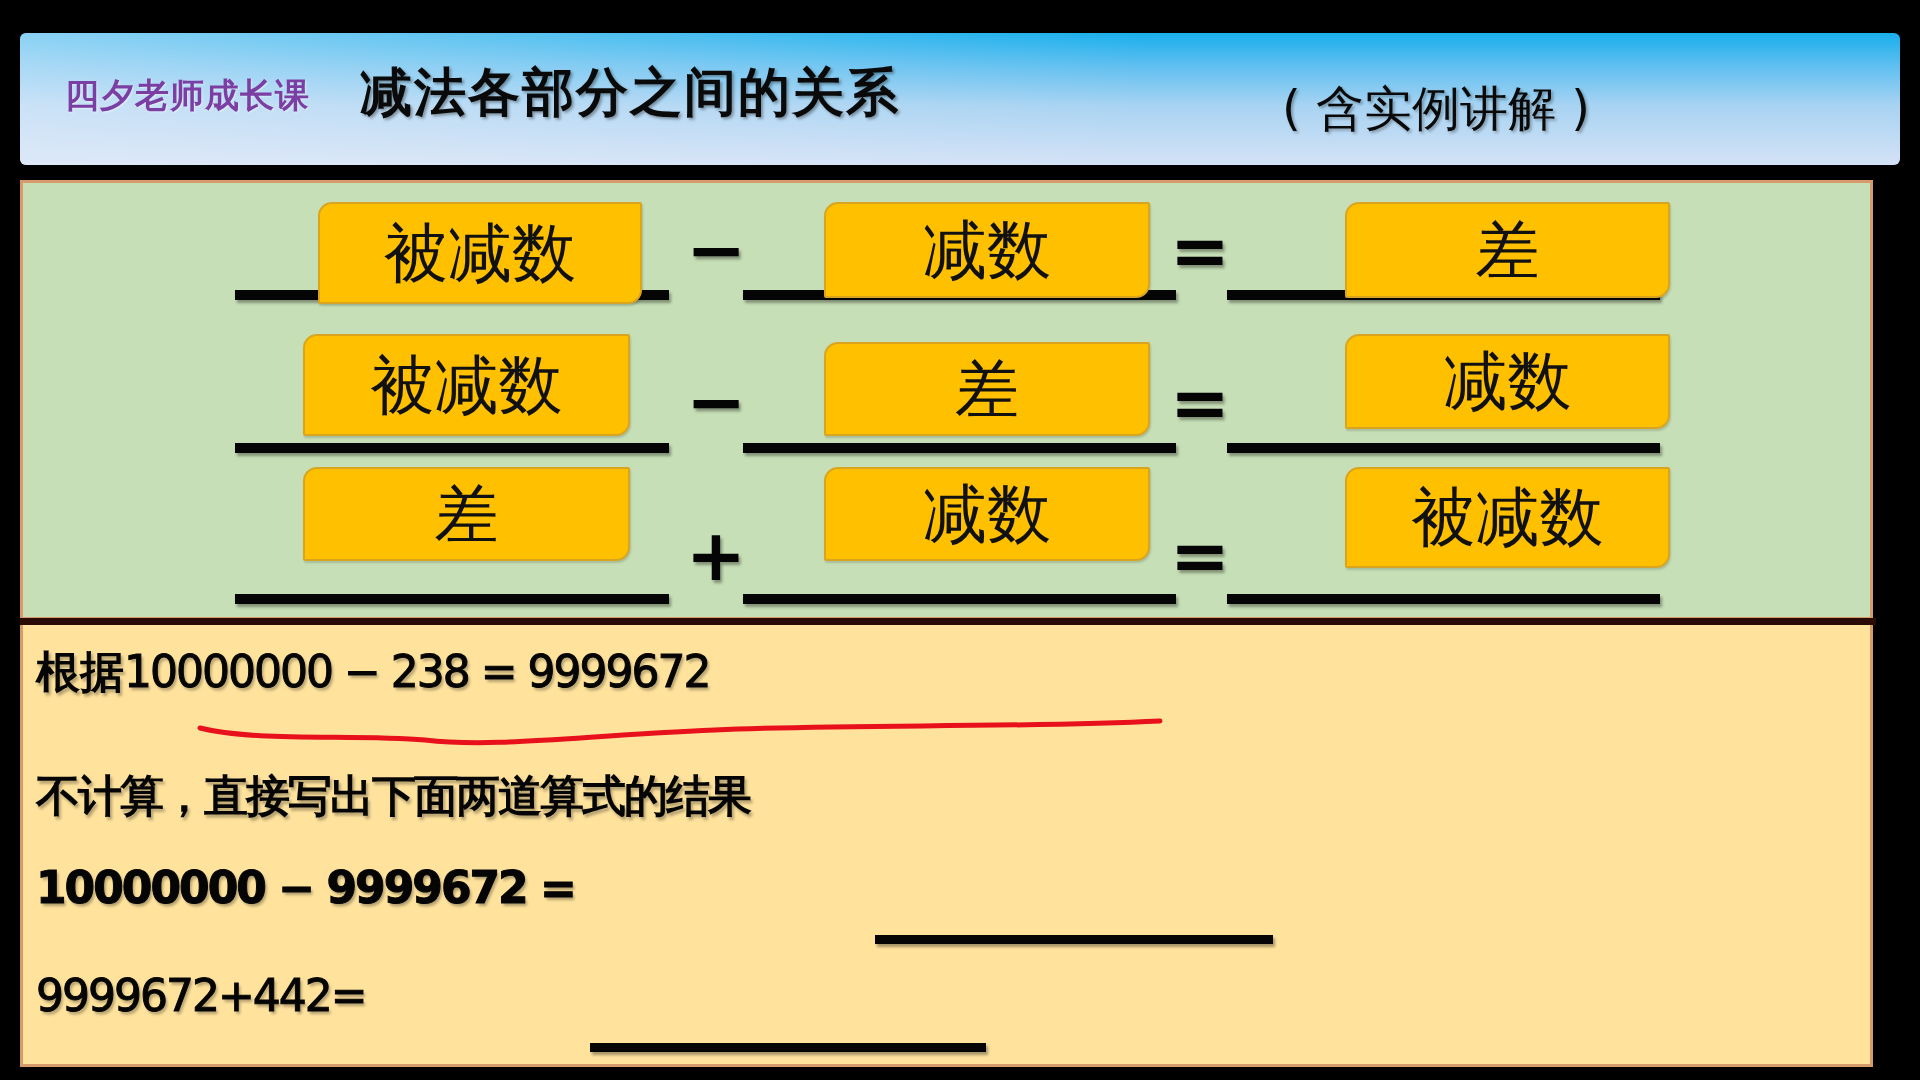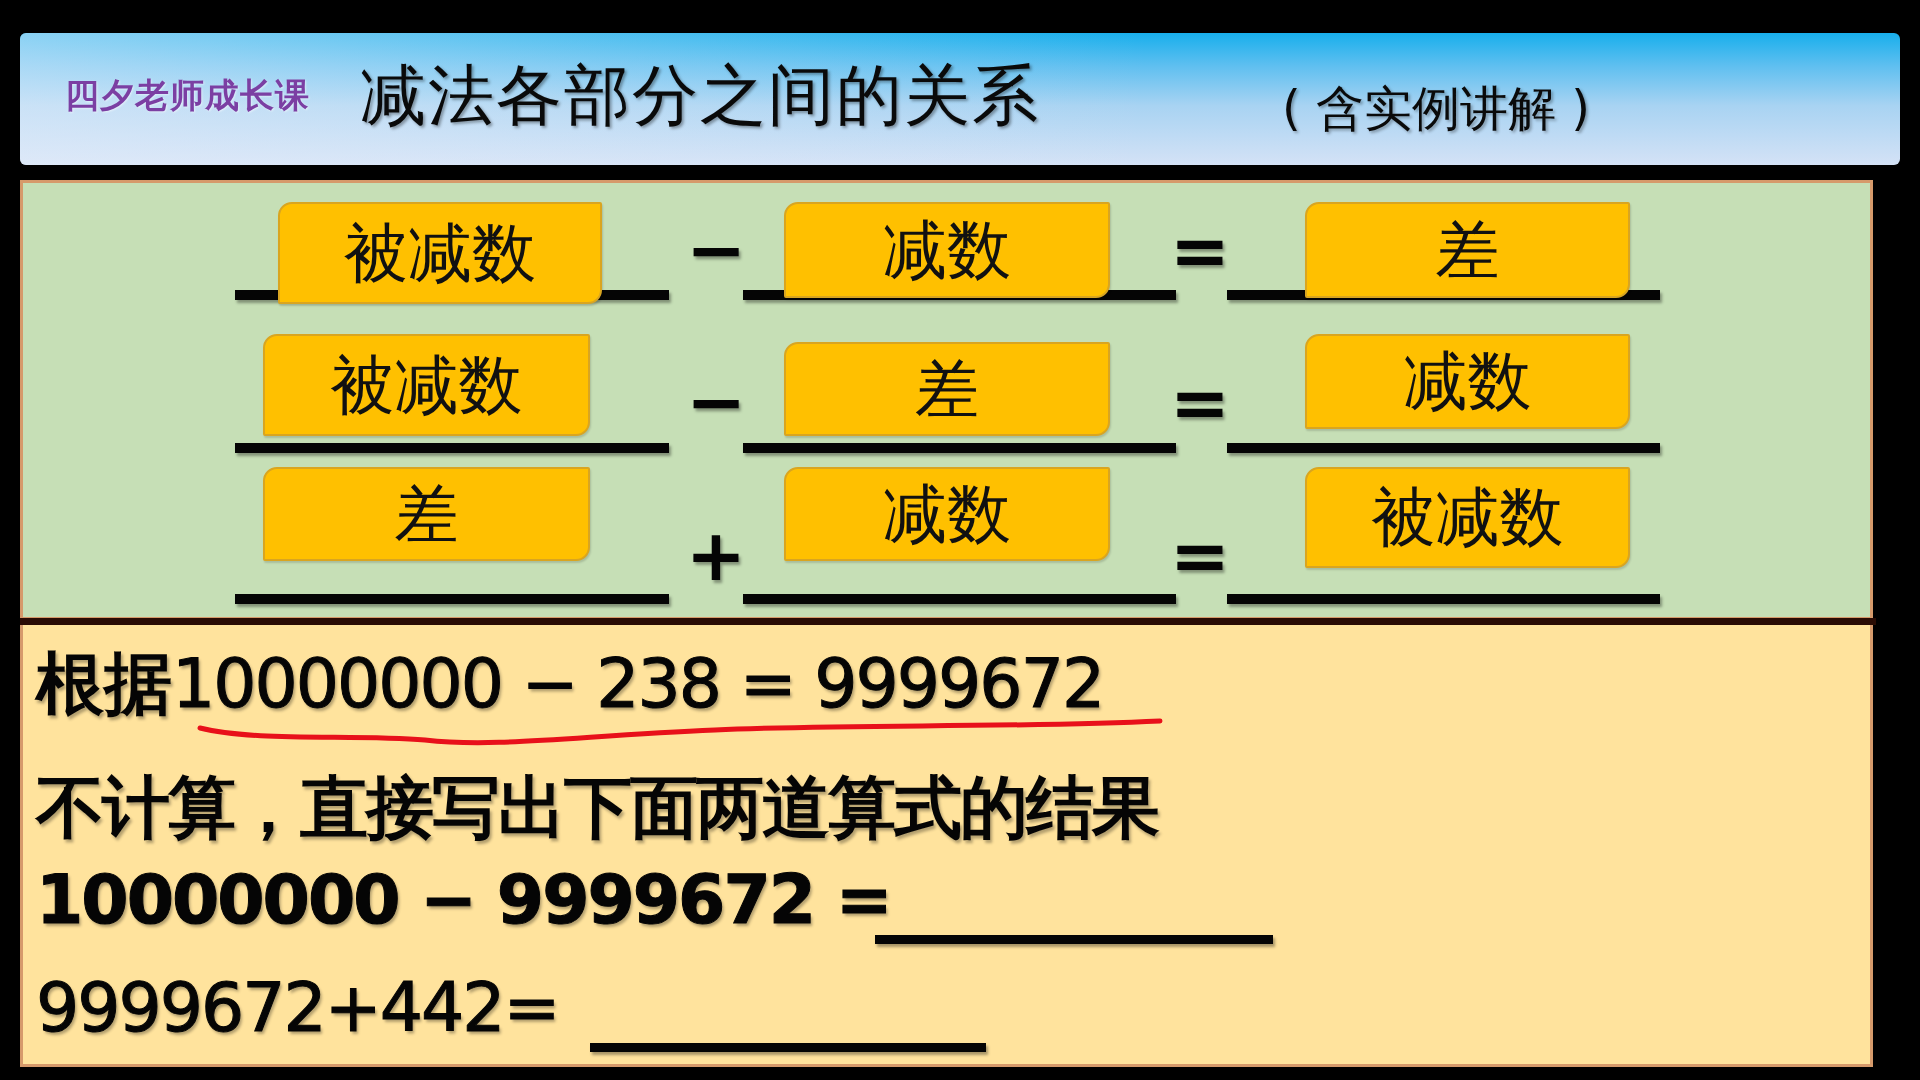--- a/index.html
+++ b/index.html
@@ -18,22 +18,22 @@
       content: ""; position: absolute; inset: 0;
       background: linear-gradient(to right, rgba(230,238,250,0.55) 0%, rgba(230,238,250,0) 60%);
       pointer-events: none;
     }
     .subtitle {
       position: absolute; left: 45px; top: 40px;
       font-size: 34px; font-weight: bold; color: #7b3fa3; letter-spacing: 1px;
       z-index: 1; text-shadow: 1px 1px 2px rgba(255,255,255,0.5);
     }
     .title {
-      position: absolute; left: 340px; top: 18px;
-      font-size: 66px; font-weight: normal; color: #0a0a0a; z-index: 1;
+      position: absolute; left: 340px; top: 25px;
+      font-size: 52px; font-weight: bold; color: #0a0a0a; z-index: 1;
       letter-spacing: 2px; text-shadow: 2px 2px 3px rgba(0,0,0,0.35);
     }
     .title-paren {
       position: absolute; left: 1262px; top: 44px;
       font-size: 48px; font-weight: normal; color: #0a0a0a; z-index: 1;
       text-shadow: 2px 2px 3px rgba(0,0,0,0.3);
     }
     .panel-green {
       position: absolute; left: 20px; top: 180px; width: 1853px; height: 440px;
       background: #c6dfb6; border: 3px solid #d69a6b; box-sizing: border-box;
@@ -49,29 +49,29 @@
     .eq-line {
       position: absolute; height: 10px; background: #050505;
       box-shadow: 2px 3px 3px rgba(0,0,0,0.35);
     }
     .chip {
       position: absolute; background: #ffc000; border: 2px solid #d9a520;
       box-sizing: border-box; border-radius: 10px 0 10px 0;
       border-top-left-radius: 14px; border-bottom-right-radius: 14px;
       border-top-right-radius: 2px; border-bottom-left-radius: 2px;
       display: flex; align-items: center; justify-content: center;
-      font-size: 64px; color: #111; box-shadow: 1px 2px 2px rgba(0,0,0,0.15);
+      font-size: 64px; color: #111; box-shadow: 1px 2px 2px rgba(0,0,0,0.15); margin-left: 40px;
     }
     .op {
       position: absolute; font-size: 72px; font-weight: bold; color: #050505;
       line-height: 1; text-shadow: 2px 3px 3px rgba(0,0,0,0.35);
       transform: translate(-50%, -50%);
     }
     .q-text {
-      position: absolute; left: 36px; font-size: 68px; font-weight: bold; color: #050505;
+      position: absolute; left: 36px; font-size: 44px; font-weight: bold; color: #050505;
       line-height: 1; white-space: nowrap; letter-spacing: -2px;
       text-shadow: 2px 3px 3px rgba(0,0,0,0.3);
     }
     .blank {
       position: absolute; height: 9px; background: #050505;
       box-shadow: 2px 3px 3px rgba(0,0,0,0.35);
     }
     .red-underline { position: absolute; left: 195px; top: 716px; }
   </style>
 </head>

